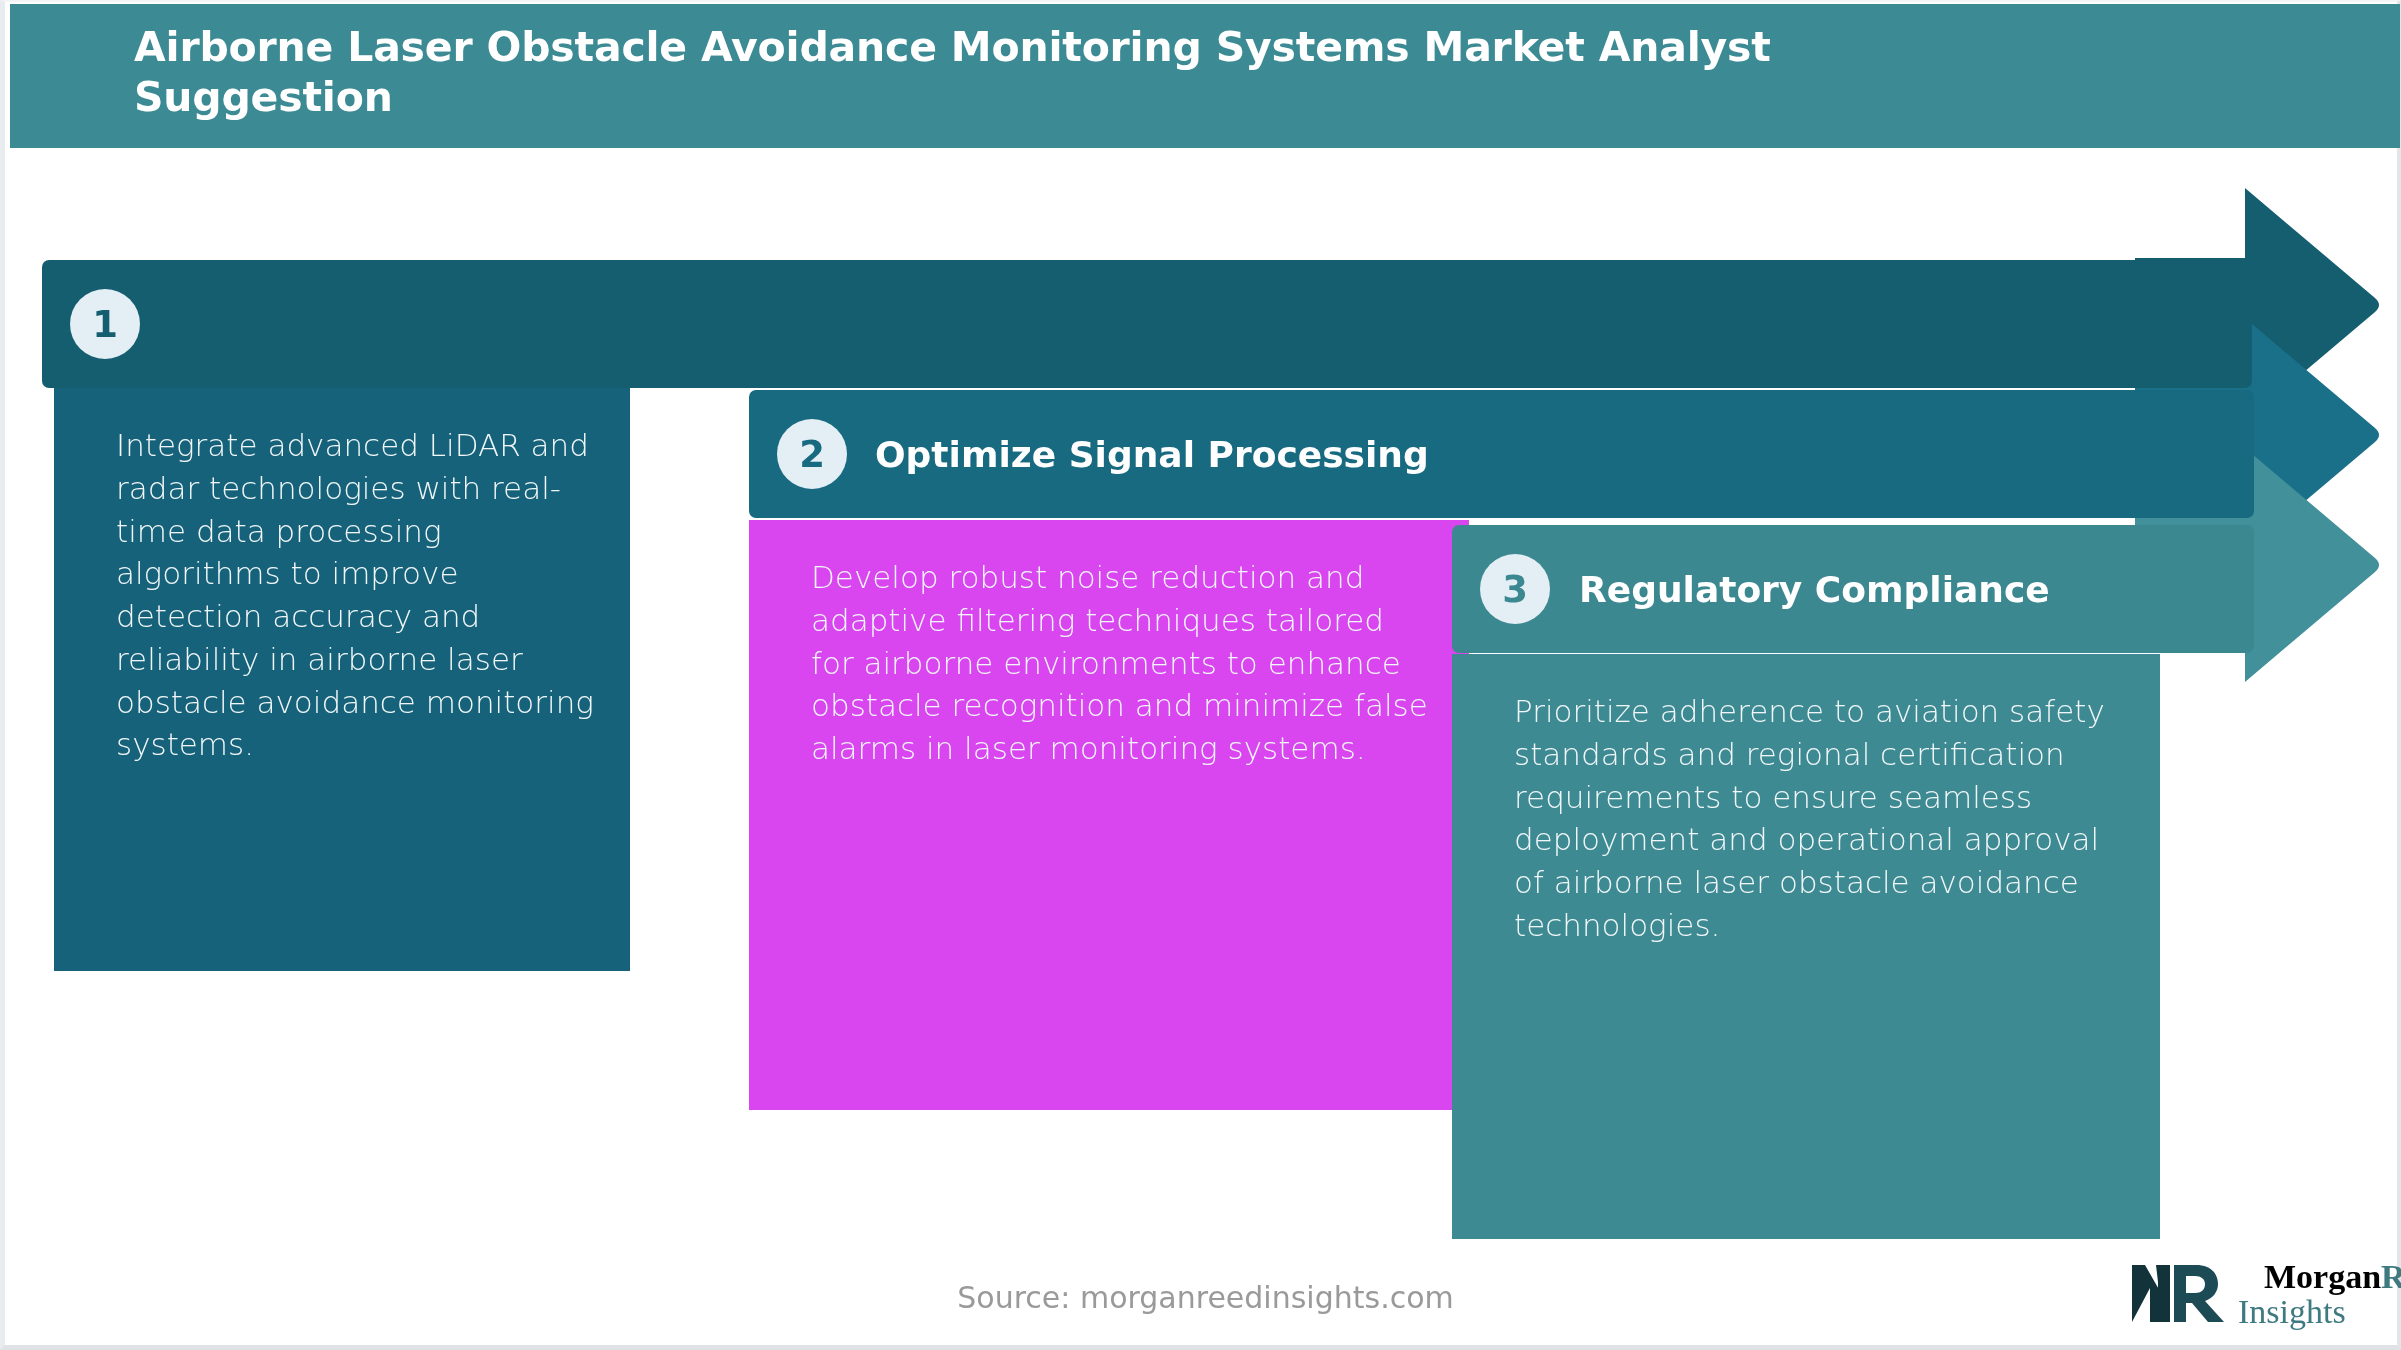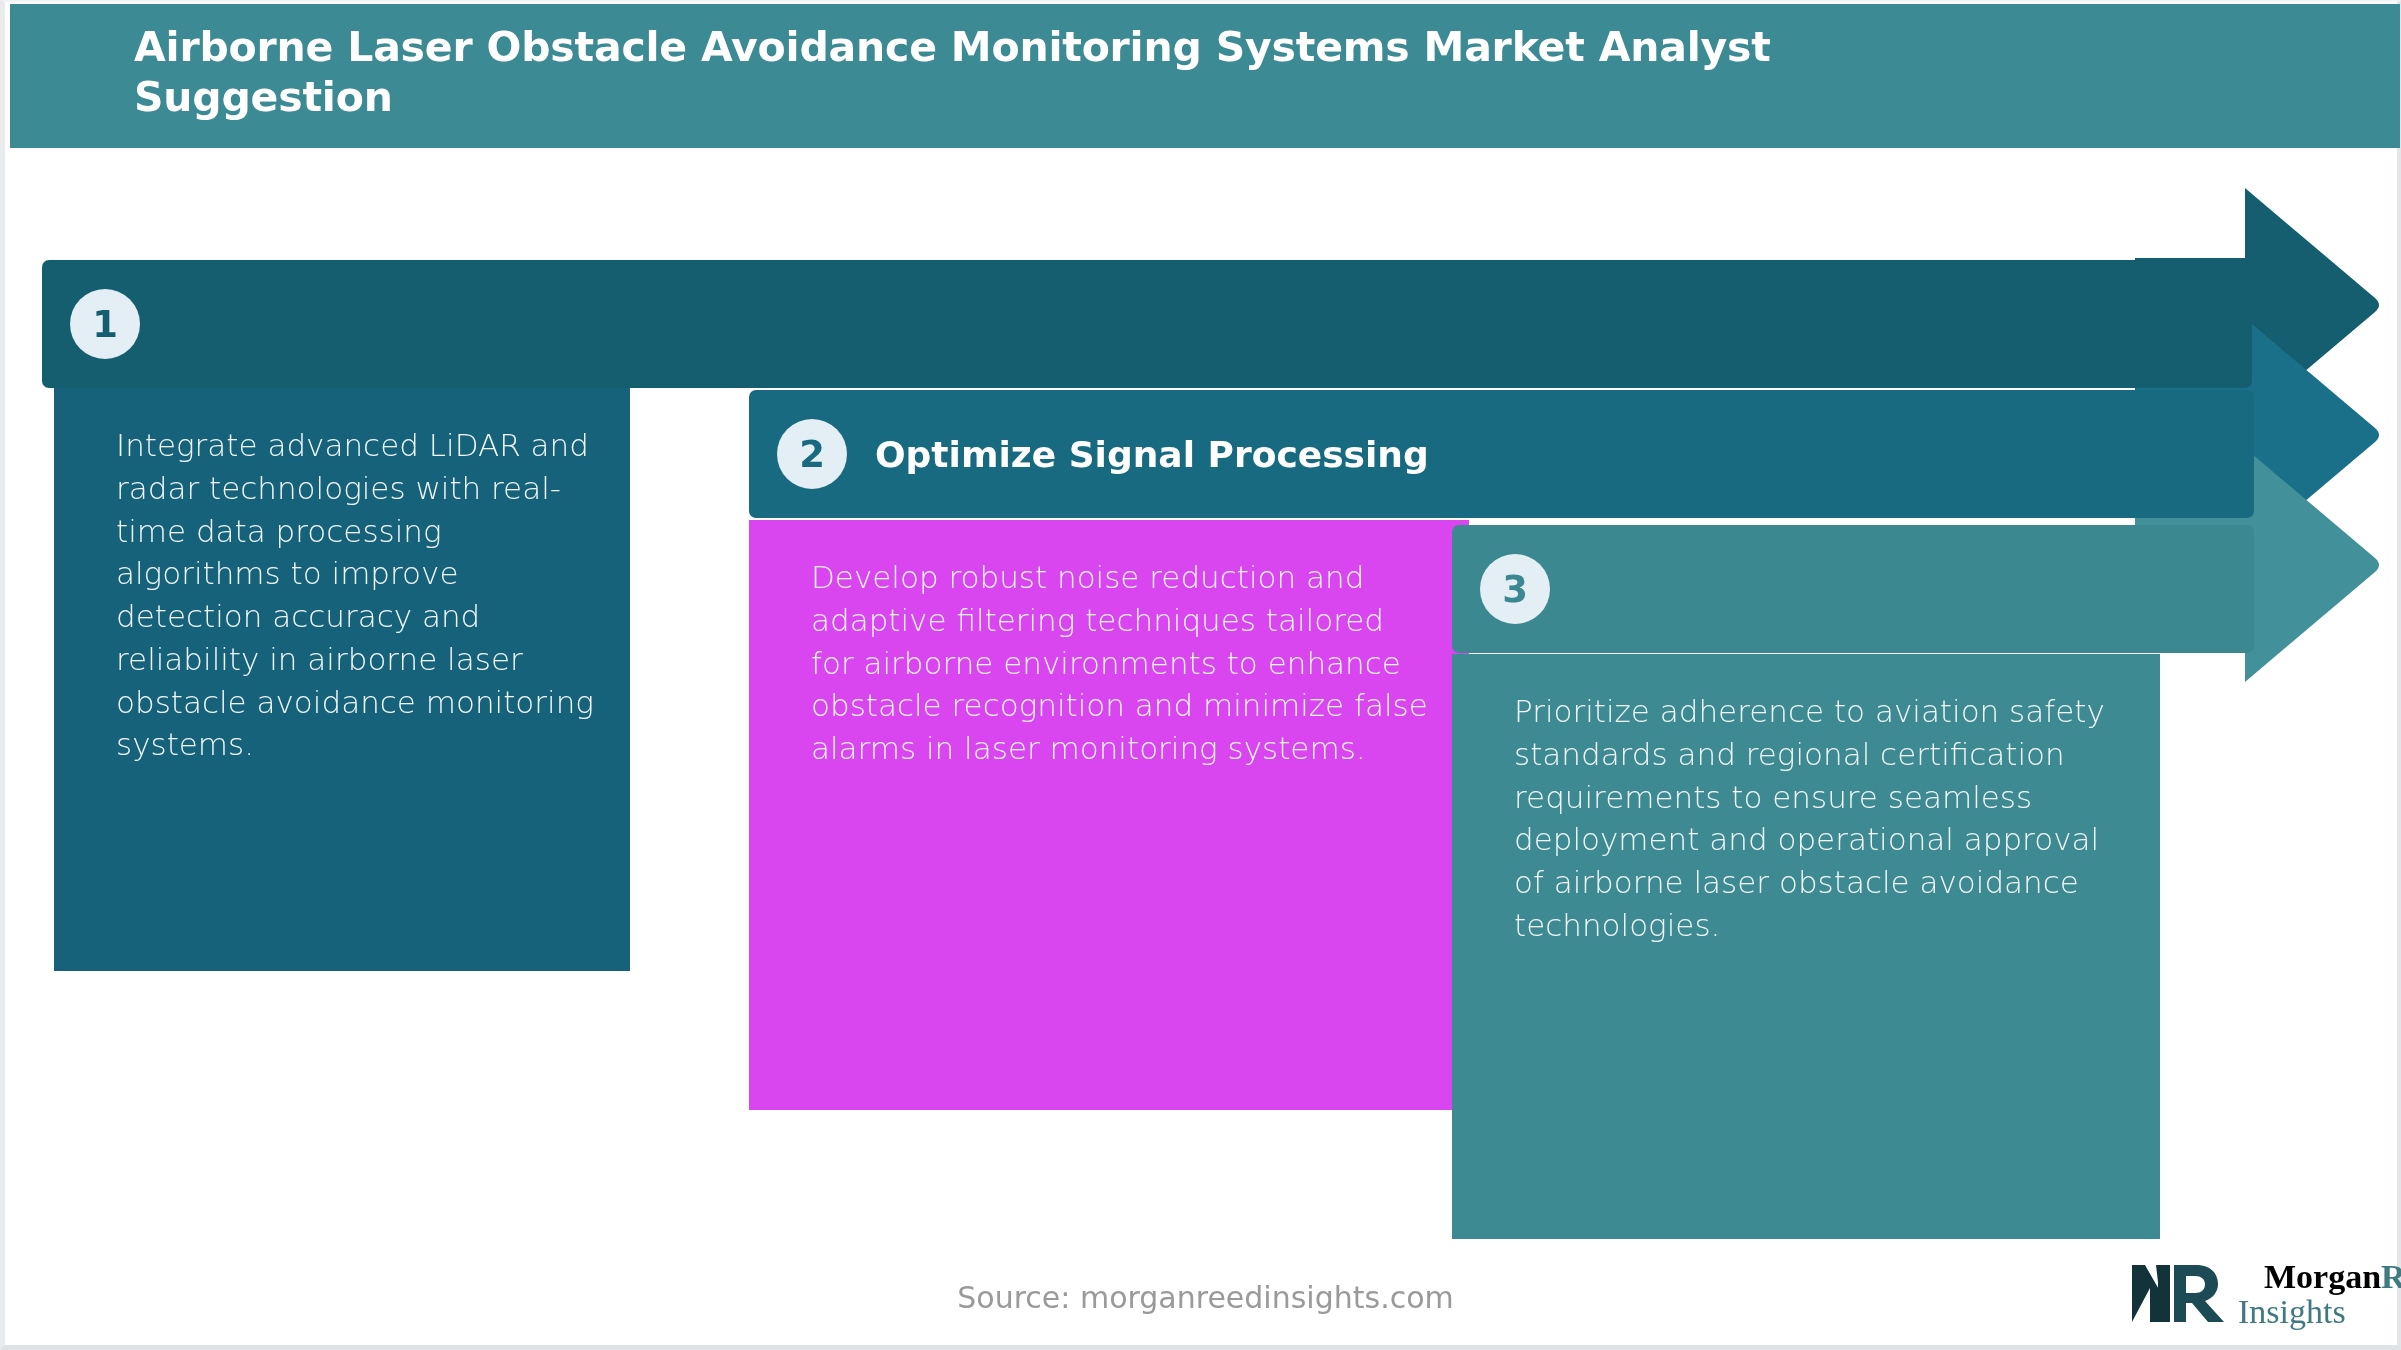--- a/index.html
+++ b/index.html
@@ -208,20 +208,21 @@
       <div class="step-title">Optimize Signal Processing</div>
     </div>
     <div class="step-body">
       <p>Develop robust noise reduction and adaptive filtering techniques tailored for airborne environments to enhance obstacle recognition and minimize false alarms in laser monitoring systems.</p>
     </div>
   </div>
 
   <div class="step" id="step3">
     <div class="step-header">
       <div class="badge">3</div>
+      <div class="step-title">Regulatory Compliance</div>
     </div>
     <div class="step-body">
       <p>Prioritize adherence to aviation safety standards and regional certification requirements to ensure seamless deployment and operational approval of airborne laser obstacle avoidance technologies.</p>
     </div>
   </div>
 
   <div class="source-text">Source: morganreedinsights.com</div>
 
   <div class="logo">
     <div class="logo-mark">

